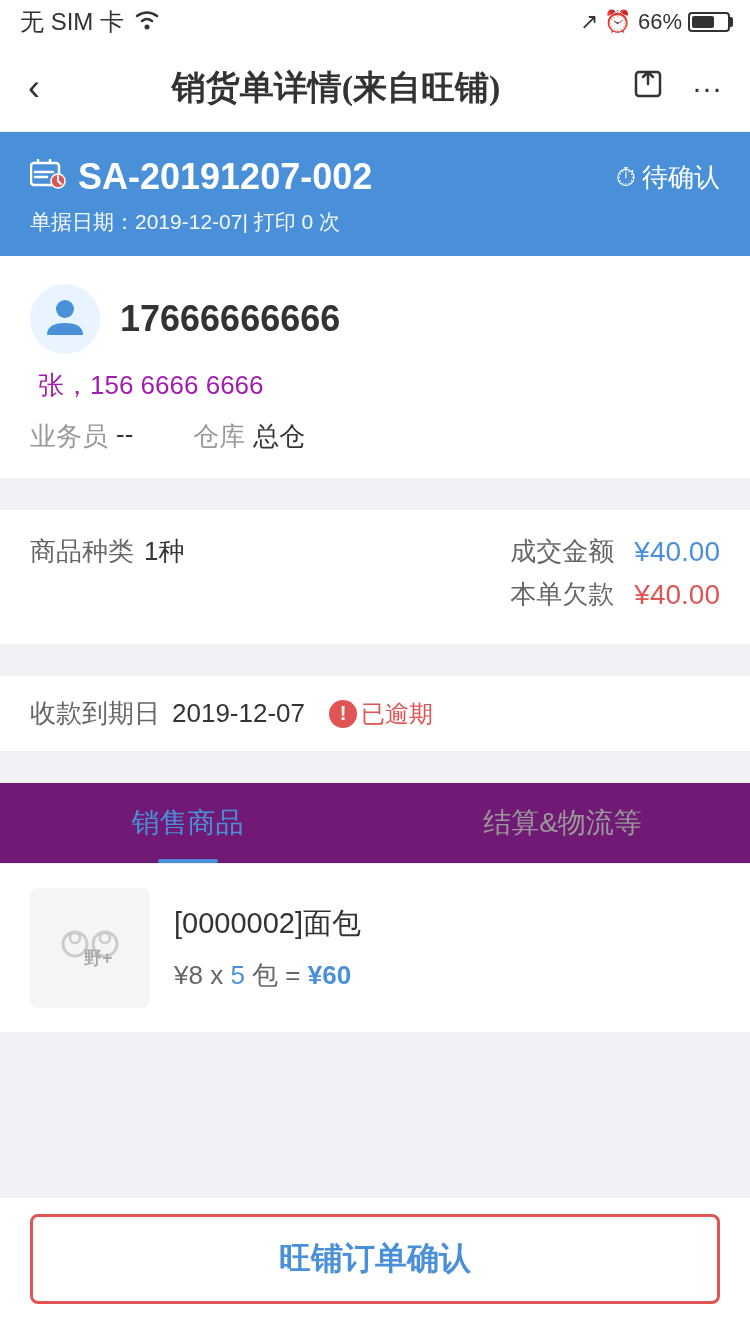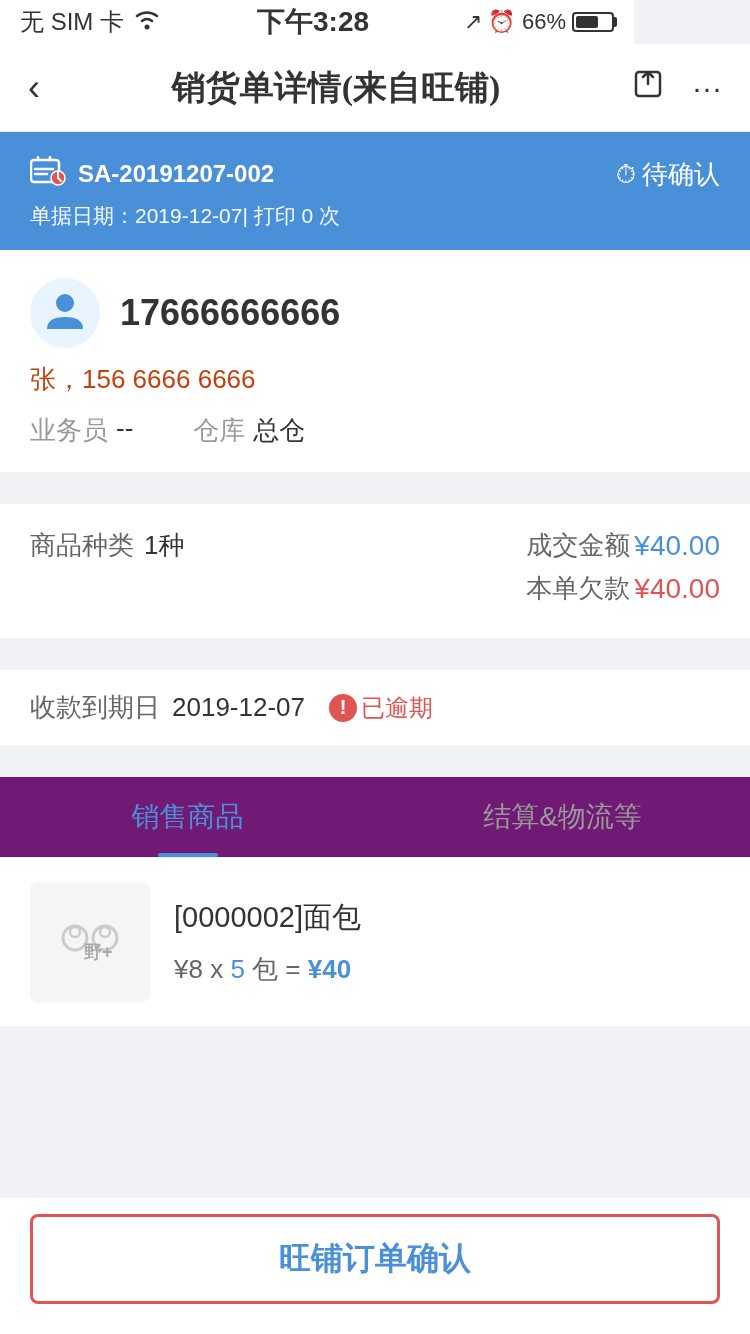--- a/index.html
+++ b/index.html
@@ -8,21 +8,21 @@
       width: 750px;
       min-height: 1334px;
       font-family: -apple-system, 'PingFang SC', 'Helvetica Neue', Arial, sans-serif;
       background: #f0f2f5;
       font-size: 28px;
       color: #333;
     }
 
     
     .status-bar {
-      width: 634px;
+      width: 750px;
       height: 44px;
       background: #fff;
       display: flex;
       align-items: center;
       justify-content: space-between;
       padding: 0 20px;
       font-size: 24px;
       font-weight: 500;
     }
     .status-left { display: flex; align-items: center; gap: 8px; }
@@ -56,21 +56,21 @@
       padding: 24px 30px 20px;
       color: #fff;
     }
     .order-id-row {
       display: flex;
       align-items: center;
       justify-content: space-between;
       margin-bottom: 10px;
     }
     .order-id {
-      font-size: 24px;
+      font-size: 36px;
       font-weight: 700;
       display: flex;
       align-items: center;
       gap: 12px;
     }
     .order-status {
       font-size: 26px;
       display: flex;
       align-items: center;
       gap: 6px;
@@ -95,21 +95,21 @@
     .avatar {
       width: 70px; height: 70px;
       background: #e8f4ff;
       border-radius: 50%;
       display: flex;
       align-items: center;
       justify-content: center;
     }
     .avatar-icon { font-size: 40px; color: #4a90d9; }
     .customer-phone { font-size: 36px; font-weight: 600; color: #333; }
-    .customer-name { font-size: 26px; color: #c2410c; margin-bottom: 16px; padding-left: 0; }
+    .customer-name { font-size: 26px; color: #a21caf; margin-bottom: 16px; padding-left: 0; margin-left: 8px; }
     .customer-meta {
       display: flex;
       font-size: 26px;
       color: #666;
     }
     .meta-item { display: flex; gap: 8px; margin-right: 60px; }
     .meta-label { color: #999; }
     .meta-value { color: #333; }
 
     
@@ -133,21 +133,21 @@
     }
     .summary-type-label { }
     .summary-type-value { color: #333; }
     .summary-right {
       text-align: right;
     }
     .amount-row {
       display: flex;
       justify-content: flex-start;
       align-items: center;
-      gap: 4px;
+      gap: 20px;
       margin-bottom: 8px;
       font-size: 26px;
     }
     .amount-label { color: #666; }
     .amount-value { color: #4a90d9; font-size: 28px; }
     .amount-value.red { color: #e05454; }
 
     
     .due-date-card {
       background: #fff;
@@ -285,21 +285,20 @@
     <span>无 SIM 卡</span>
     <span>
       <svg width="30" height="22" viewBox="0 0 30 22">
           <path d="M15 18 Q15 18 15 18" stroke="#333" stroke-width="3" fill="none"></path>
           <path d="M10 13 Q15 9 20 13" stroke="#333" stroke-width="2.5" fill="none" stroke-linecap="round"></path>
           <path d="M5 8 Q15 1 25 8" stroke="#333" stroke-width="2.5" fill="none" stroke-linecap="round"></path>
           <circle cx="15" cy="19" r="2.5" fill="#333"></circle>
         </svg>
     </span>
   </div>
-  <div class="status-center">下午3:28</div>
   <div class="status-right">
     <span>↗</span>
     <span>⏰</span>
     <span>66%</span>
     <div class="battery-icon">
       <div class="battery-fill"></div>
     </div>
   </div>
 </div>
 
@@ -427,21 +426,21 @@
     <div class="product-info">
       <div class="product-name">
         <span>[0000002]</span><span>面包</span>
       </div>
       <div class="product-price-row">
         <span>¥8</span>
         <span> x </span>
         <span class="qty">5</span>
         <span>包</span>
         <span> = </span>
-        <span class="total">¥40</span>
+        <span class="total">¥60</span>
       </div>
     </div>
   </div>
 </div>
 
 <div class="gray-area" style="min-height: 260px;"></div>
 
 <div class="bottom-bar">
   <button class="confirm-btn">
     <span>旺铺订单确认</span>

